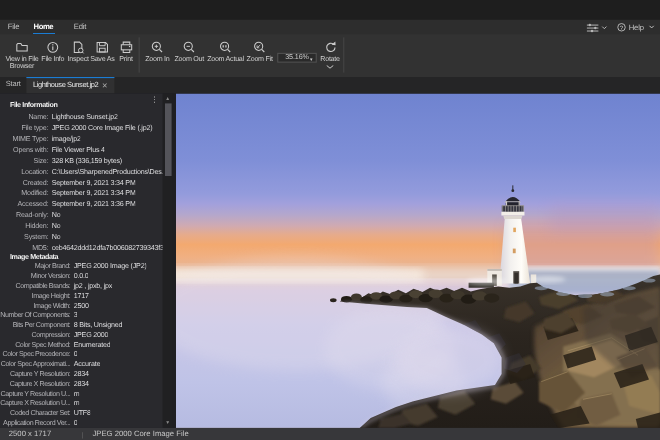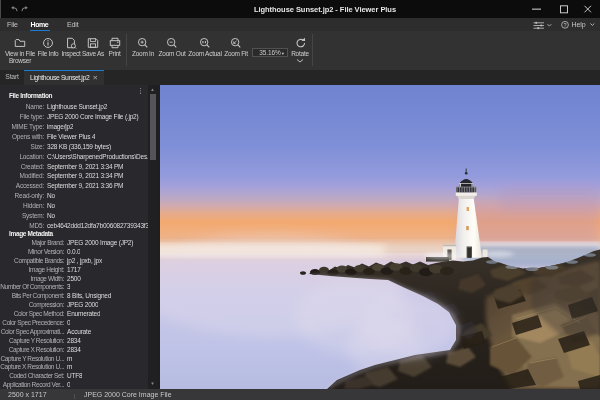--- a/index.html
+++ b/index.html
@@ -42,35 +42,20 @@
 #vthumb{position:absolute;left:1.5px;top:9px;width:6px;height:66px;background:#54545a;}
 .varrow{position:absolute;left:0;width:9px;text-align:center;color:#8a8a8a;font-size:4.5px;line-height:8px;}
 
 #statusbar{position:absolute;left:0;top:389px;width:600px;height:11px;background:#37373a;color:#c8c8c8;font-size:7px;line-height:12px;}
 #photo{position:absolute;left:160px;top:0;}
 </style>
 </head>
 <body>
 <div id="app">
 
-  <div id="titlebar">
-      <div style="position:absolute;left:0;top:0;width:1px;height:18px;background:#4a4a4a"></div>
-    <svg style="position:absolute;left:10px;top:5px" width="19" height="7.8" viewBox="0 0 22 9">
-      <path d="M8.2,7.2 Q8.2,3.2 4.6,3.2 L3.6,3.2" fill="none" stroke="#8e8e8e" stroke-width="1.1"></path>
-      <path d="M4.2,1.1 L4.2,5.3 L1.4,3.2 Z" fill="#8e8e8e"></path>
-      <path d="M13.8,7.2 Q13.8,3.2 17.4,3.2 L18.4,3.2" fill="none" stroke="#8e8e8e" stroke-width="1.1"></path>
-      <path d="M17.8,1.1 L17.8,5.3 L20.6,3.2 Z" fill="#8e8e8e"></path>
-    </svg>
-    <div id="title">Lighthouse Sunset.jp2 - File Viewer Plus</div>
-    <svg style="position:absolute;left:530px;top:0" width="70" height="18" viewBox="0 0 70 18">
-      <rect x="2" y="8.6" width="9" height="1.1" fill="#c8c8c8"></rect>
-      <rect x="30.5" y="5.8" width="7" height="7" fill="none" stroke="#c8c8c8" stroke-width="1"></rect>
-      <path d="M54.5,5.8 L61,12.3 M61,5.8 L54.5,12.3" stroke="#c8c8c8" stroke-width="1"></path>
-    </svg>
-  </div>
 
   <div id="menubar">
     <div class="menuitem" style="left:7px">File</div>
     <div class="menuitem" style="left:30.5px;color:#ffffff;font-weight:bold;letter-spacing:-0.4px">Home</div>
     <div class="menuitem" style="left:67px">Edit</div>
     <div style="position:absolute;left:30px;top:11.5px;width:19.5px;height:1.8px;background:#1a7cd4"></div>
     <svg style="position:absolute;left:533px;top:2.5px" width="20" height="9" viewBox="0 0 20 9">
       <path d="M0.5,1.8 L11,1.8 M0.5,4.5 L11,4.5 M0.5,7.2 L11,7.2" stroke="#b8b8b8" stroke-width="0.9"></path>
       <circle cx="3.2" cy="1.8" r="1.1" fill="#b8b8b8"></circle>
         <circle cx="8.2" cy="4.5" r="1.1" fill="#b8b8b8"></circle>

